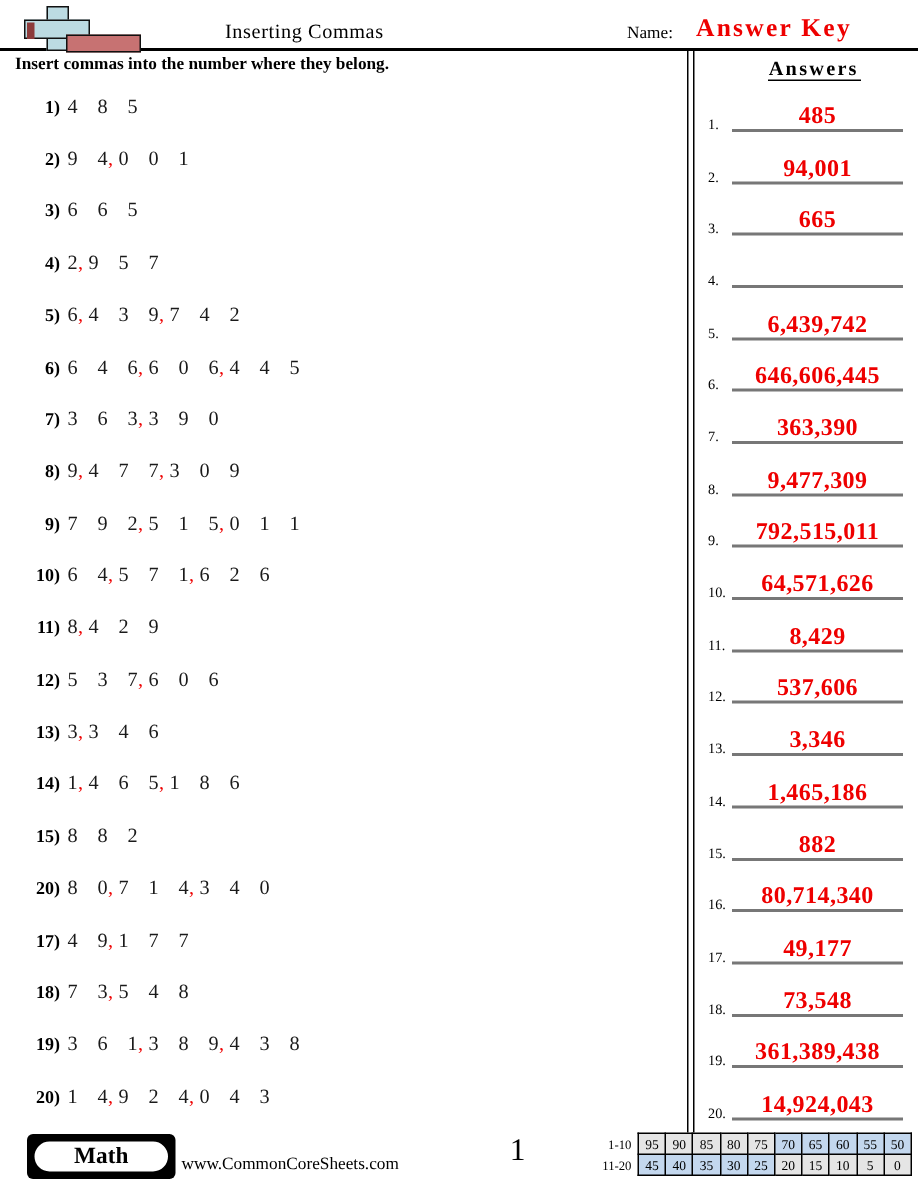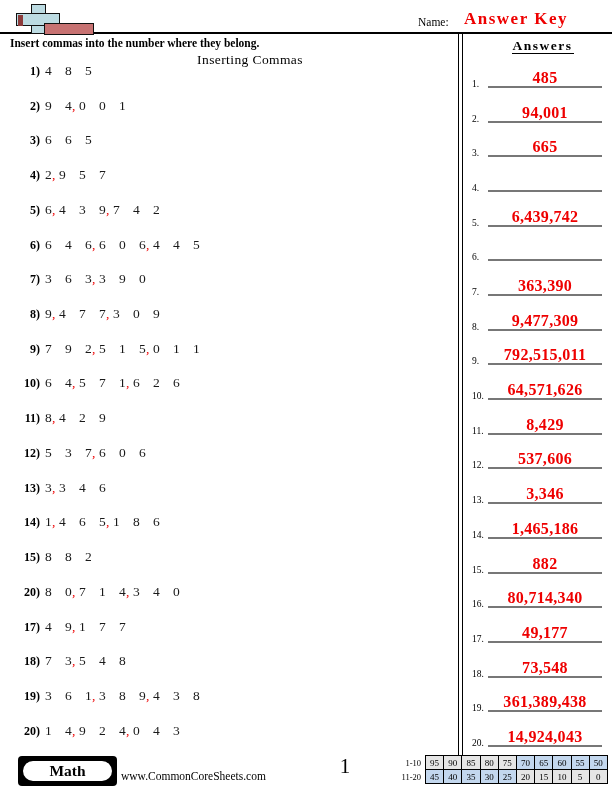--- a/index.html
+++ b/index.html
@@ -12,22 +12,22 @@
   .header-rule { position:absolute; left:0; top:31.5px; width:612px; height:2.8px; background:#000; }
   .logo { position:absolute; left:0; top:0; width:100px; height:36px; z-index:2; }
   .logo-cross-v { position:absolute; left:31px; top:4px; width:13px; height:28px;
     background:var(--logo-blue); border:1.5px solid #111; }
   .logo-cross-h { position:absolute; left:16px; top:13px; width:42px; height:11px;
     background:var(--logo-blue); border:1.5px solid #111; }
   .logo-cross-tip { position:absolute; left:17.5px; top:14.5px; width:5px; height:11px;
     background:#8c3b3b; }
   .logo-brick { position:absolute; left:44px; top:22.5px; width:48px; height:10px;
     background:var(--logo-brick); border:1.5px solid #111; }
-  .title { position:absolute; left:150px; top:13px; width:200px; text-align:center;
-    font-size:13.5px; letter-spacing:0.4px;margin-top:39px; }
+  .title { position:absolute; left:150px; top:13px; width:200px; text-align:left;
+    font-size:13.5px; letter-spacing:0.4px; }
   .name-label { position:absolute; left:418px; top:16px; font-size:11.5px; }
   .answer-key { position:absolute; left:464px; top:9px; width:132px; 
     font-size:17px; font-weight:bold; letter-spacing:1.5px; color:var(--red); }
   
   .instruction { position:absolute; left:10px; top:37px; font-size:11.5px; font-weight:bold; }
   .problem { position:absolute; left:0; height:20px; }
   .p-num { position:absolute; left:8px; top:1px; width:32px; text-align:right;
     font-size:12px; font-weight:bold; }
   .p-digits { position:absolute; left:45px; top:0; font-size:13.5px; white-space:nowrap; }
   .p-digit { display:inline-block; width:20px; color:#1a1a1a; }
@@ -191,20 +191,21 @@
         <div class="a-line"></div>
       </div>
       <div class="answer" style="top: 202.72px;">
         <span class="a-num">5.</span>
         <div class="a-line"></div>
         <div class="a-val">6,439,742</div>
       </div>
       <div class="answer" style="top: 237.4px;">
         <span class="a-num">6.</span>
         <div class="a-line"></div>
+        <div class="a-val">646,606,445</div>
       </div>
       <div class="answer" style="top: 272.08px;">
         <span class="a-num">7.</span>
         <div class="a-line"></div>
         <div class="a-val">363,390</div>
       </div>
       <div class="answer" style="top: 306.76px;">
         <span class="a-num">8.</span>
         <div class="a-line"></div>
         <div class="a-val">9,477,309</div>

